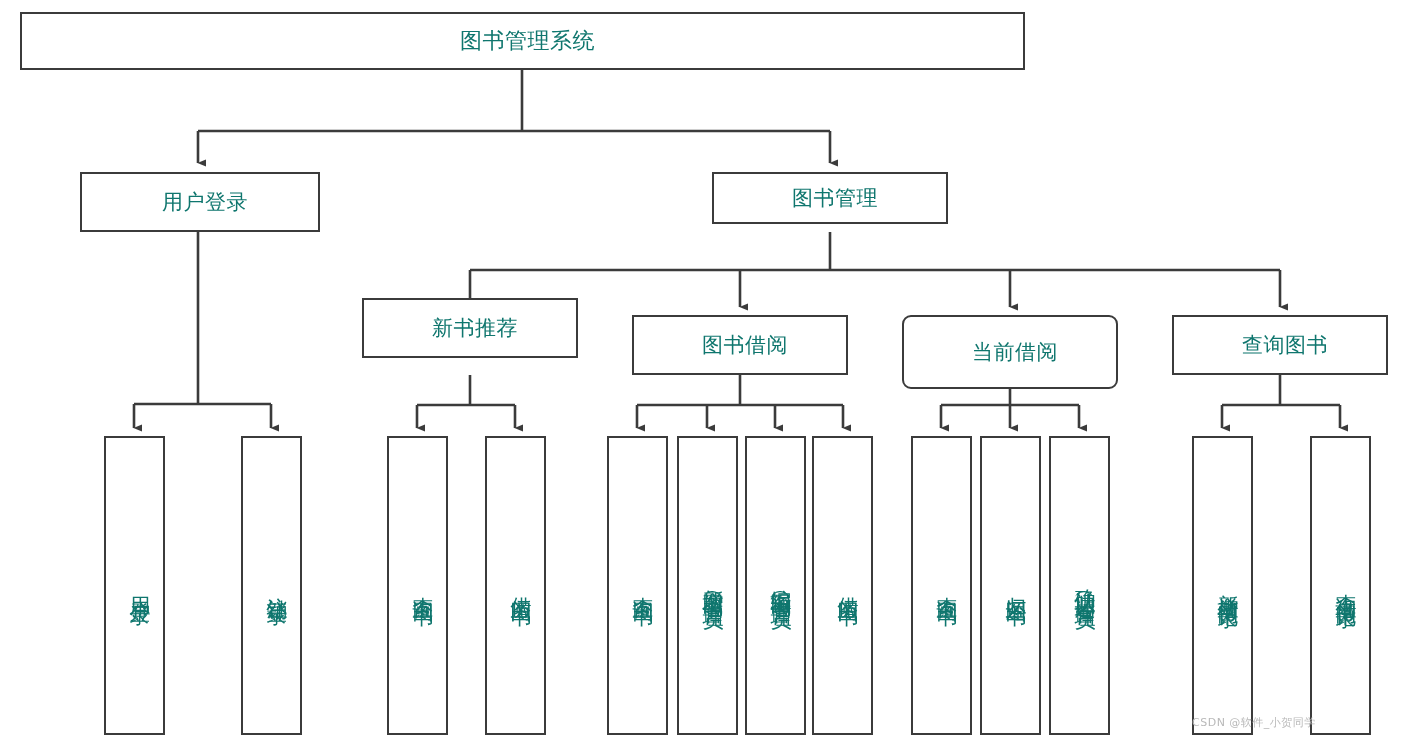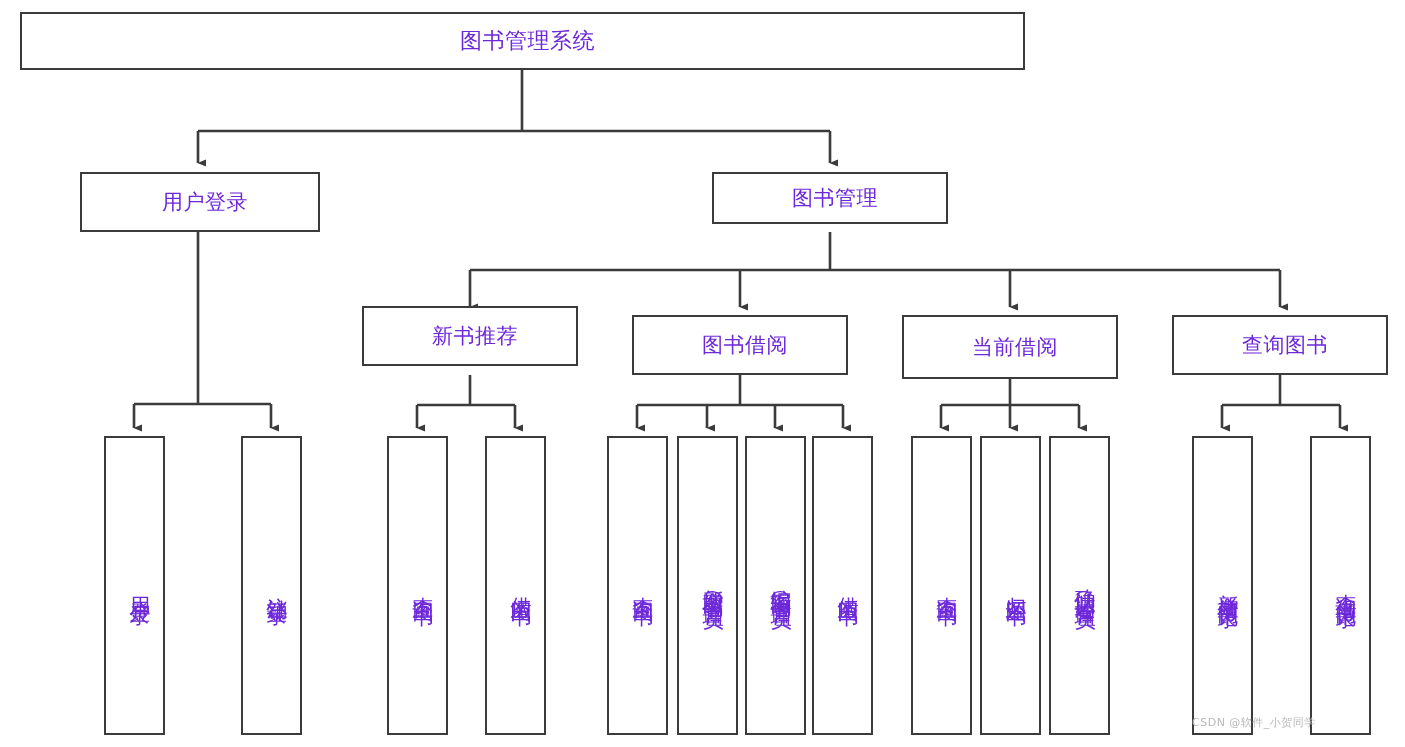--- a/index.html
+++ b/index.html
@@ -27,21 +27,21 @@
     pointer-events: none;
   }
   .node {
     position: absolute;
     box-sizing: border-box;
     background: #ffffff;
     border: 2px solid #3b3b3b;
     display: flex;
     align-items: center;
     justify-content: center;
-    color: #6d28d9;
+    color: #0f766e;
     padding-left: 10px;
   }
   .node .label {
     display: block;
     text-align: center;
     line-height: 1.18;
   }
   
   .node.horiz .label {
     writing-mode: horizontal-tb;
@@ -134,29 +134,29 @@
   </div>
 
   <div class="node horiz" style="left:80px; top:172px; width:240px; height:60px;">
     <span class="label">用户登录</span>
   </div>
 
   <div class="node horiz" style="left:712px; top:172px; width:236px; height:52px;">
     <span class="label">图书管理</span>
   </div>
 
-  <div class="node horiz" style="left:362px; top:306px; width:216px; height:60px;">
+  <div class="node horiz" style="left:362px; top:298px; width:216px; height:60px;">
     <span class="label">新书推荐</span>
   </div>
 
   <div class="node horiz" style="left:632px; top:315px; width:216px; height:60px;">
     <span class="label">图书借阅</span>
   </div>
 
-  <div class="node horiz" style="left:902px; top:315px; width:216px; height:64px;">
+  <div class="node horiz" style="left:902px; top:315px; width:216px; height:74px;border-radius:9px;">
     <span class="label">当前借阅</span>
   </div>
 
   <div class="node horiz" style="left:1172px; top:315px; width:216px; height:60px;">
     <span class="label">查询图书</span>
   </div>
 
   <div class="node vert" style="left:104px; top:436px; width:61px; height:299px;">
     <span class="label">用户登录</span>
   </div>

